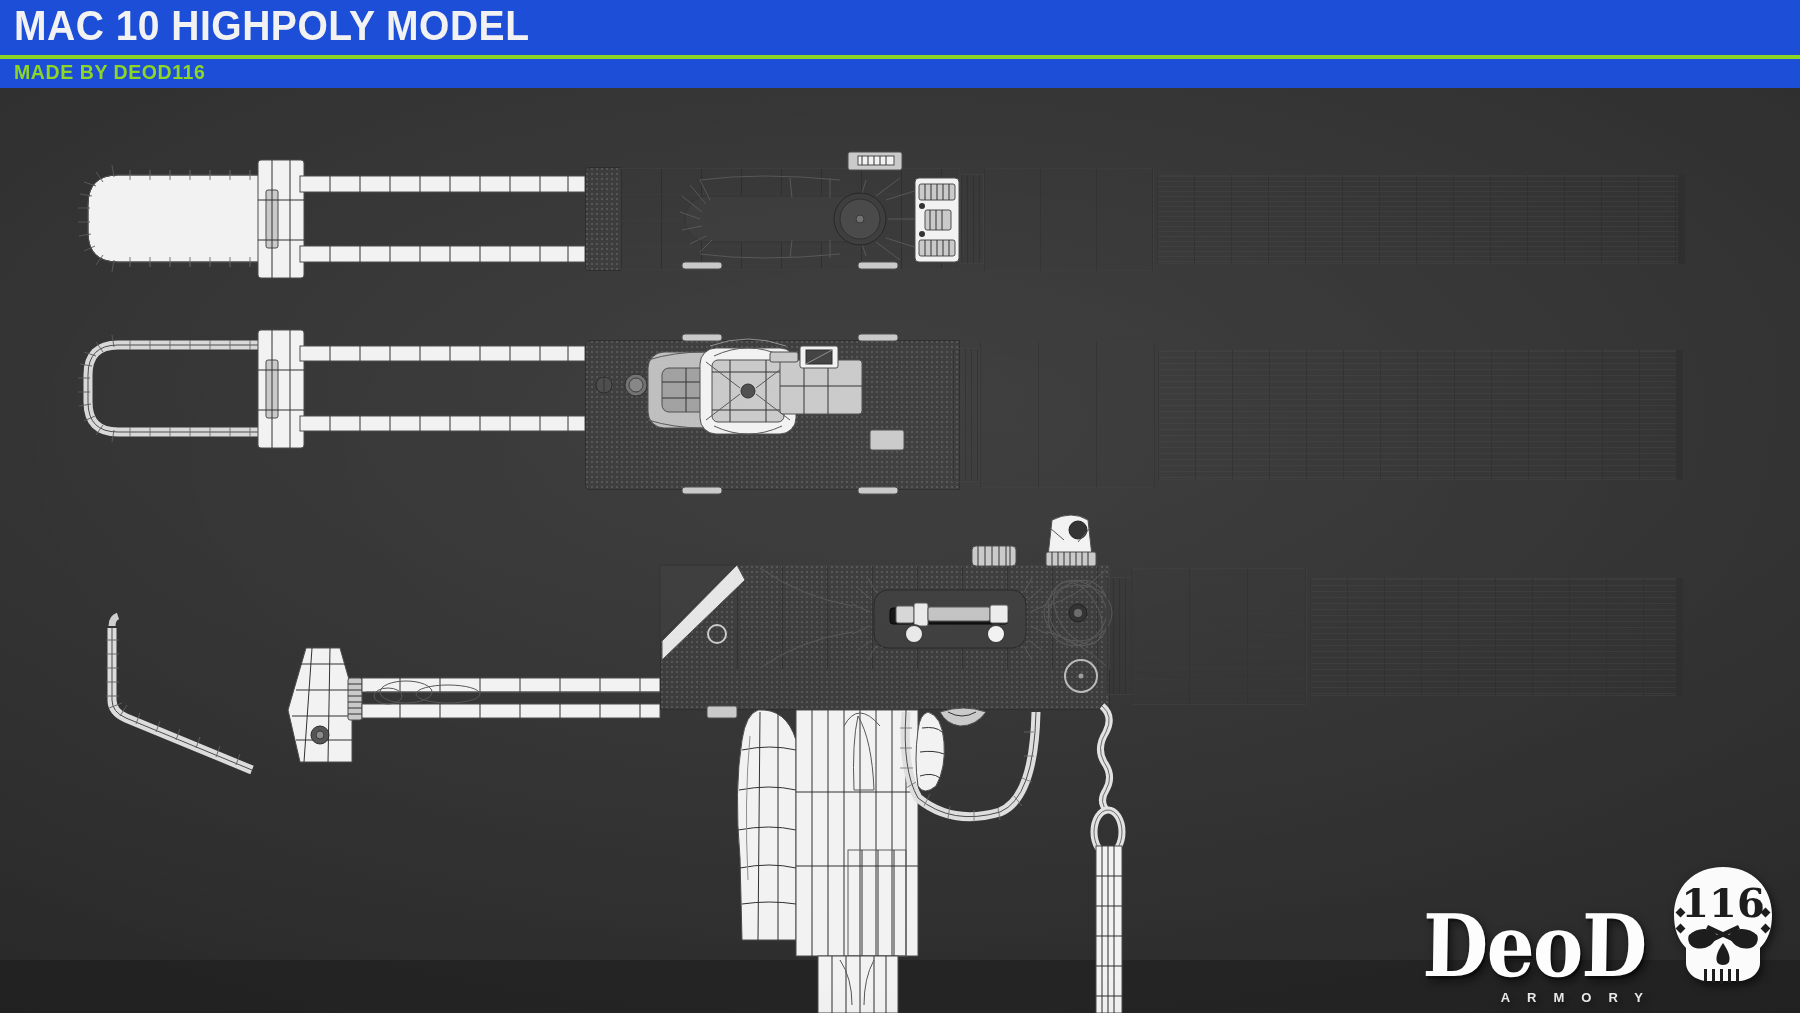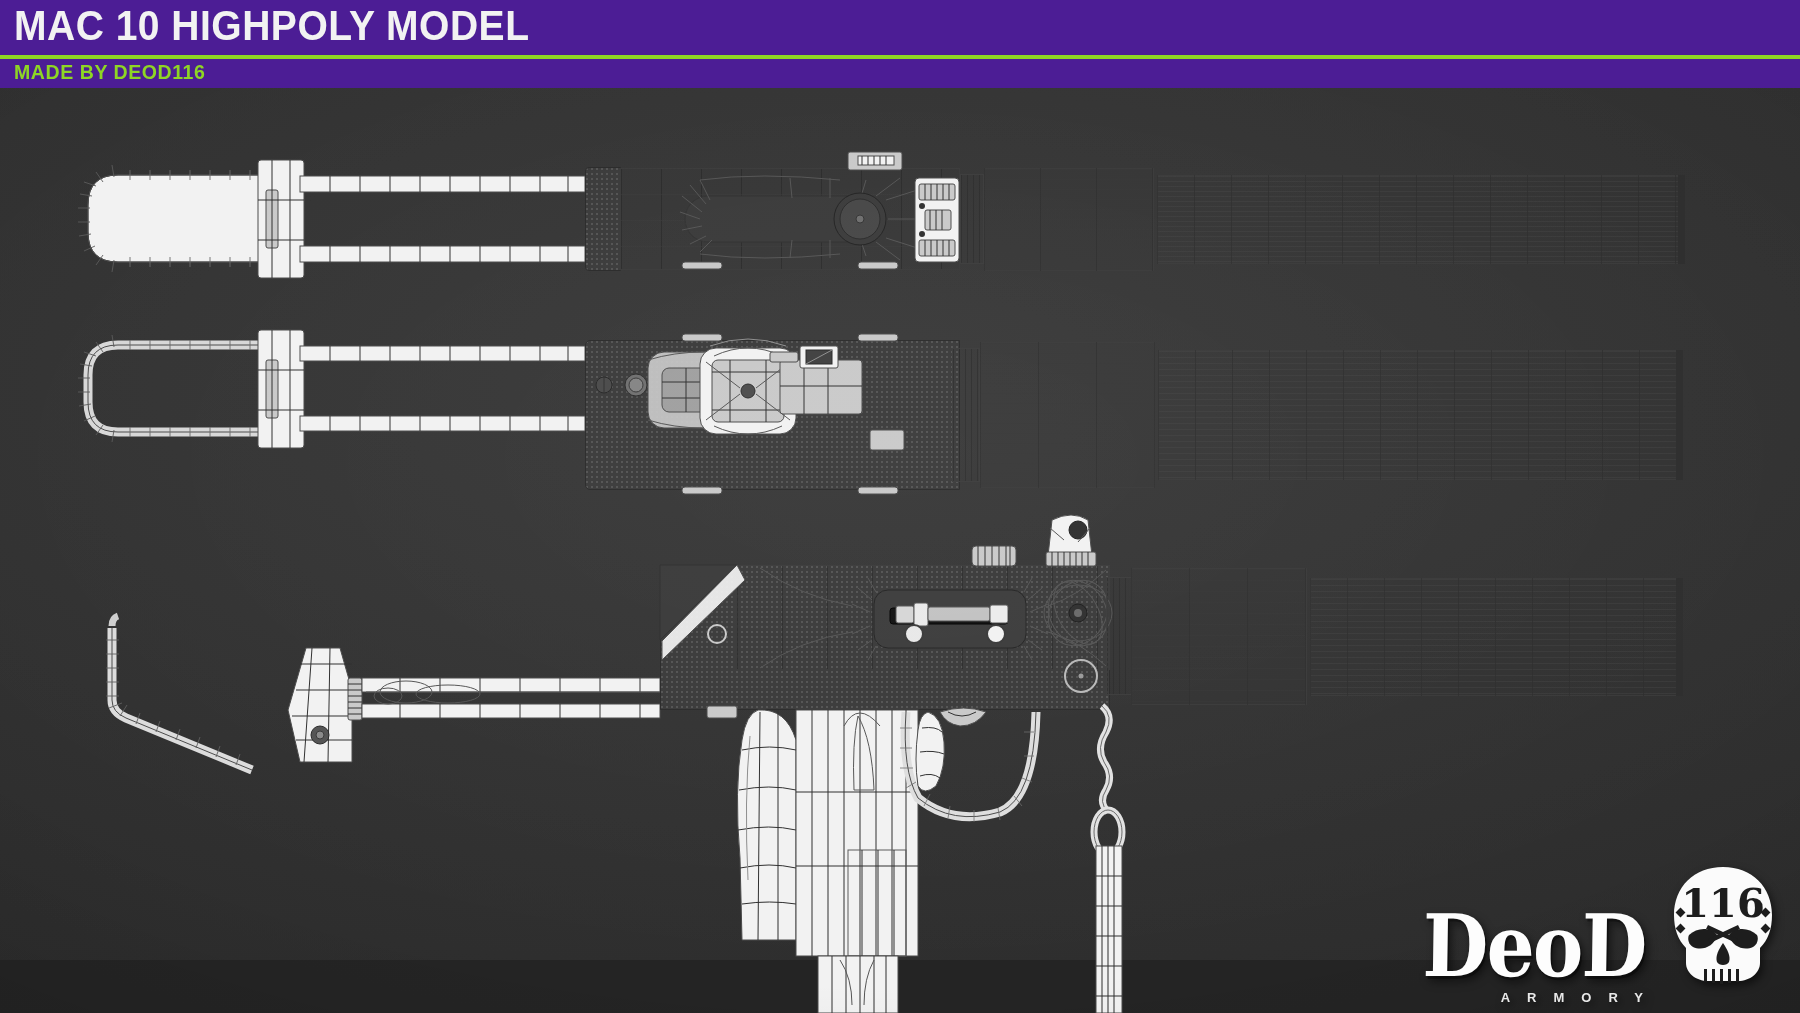--- a/index.html
+++ b/index.html
@@ -28,21 +28,21 @@
   }
   .bg-vignette{
     position:absolute; inset:0;
     background:radial-gradient(110% 95% at 50% 45%, rgba(255,255,255,0.035) 0%, rgba(0,0,0,0) 55%, rgba(0,0,0,0.20) 100%);
     pointer-events:none;
   }
 
   
   .header{
     position:absolute; left:0; top:0; width:1800px; height:88px;
-    background:#4c1d95;
+    background:#1d4ed8;
     z-index:40;
   }
   .header .title{
     position:absolute; left:14px; top:-3px;
     font-size:42px;
     font-weight:bold;
     letter-spacing:0.5px;
     color:#f2f2f2;
     transform:scaleX(0.93);
     transform-origin:left top;

